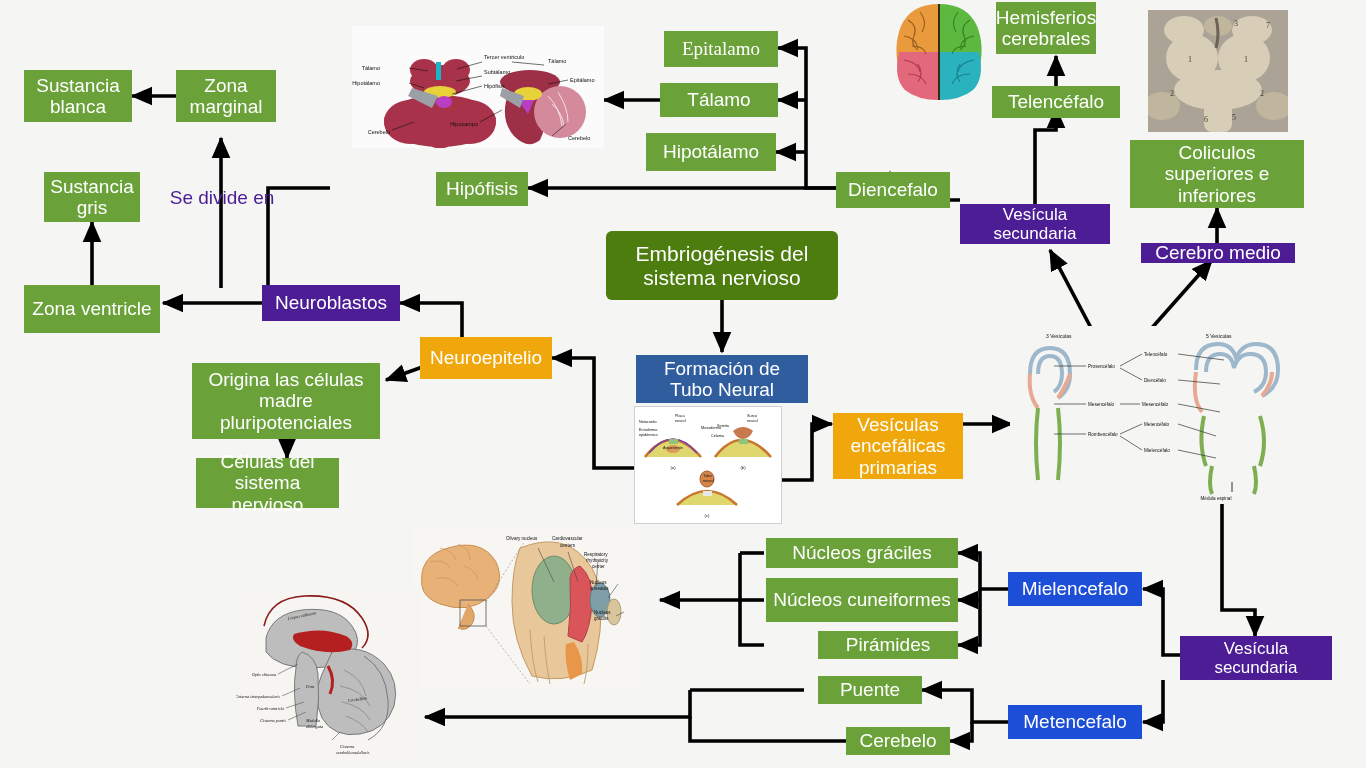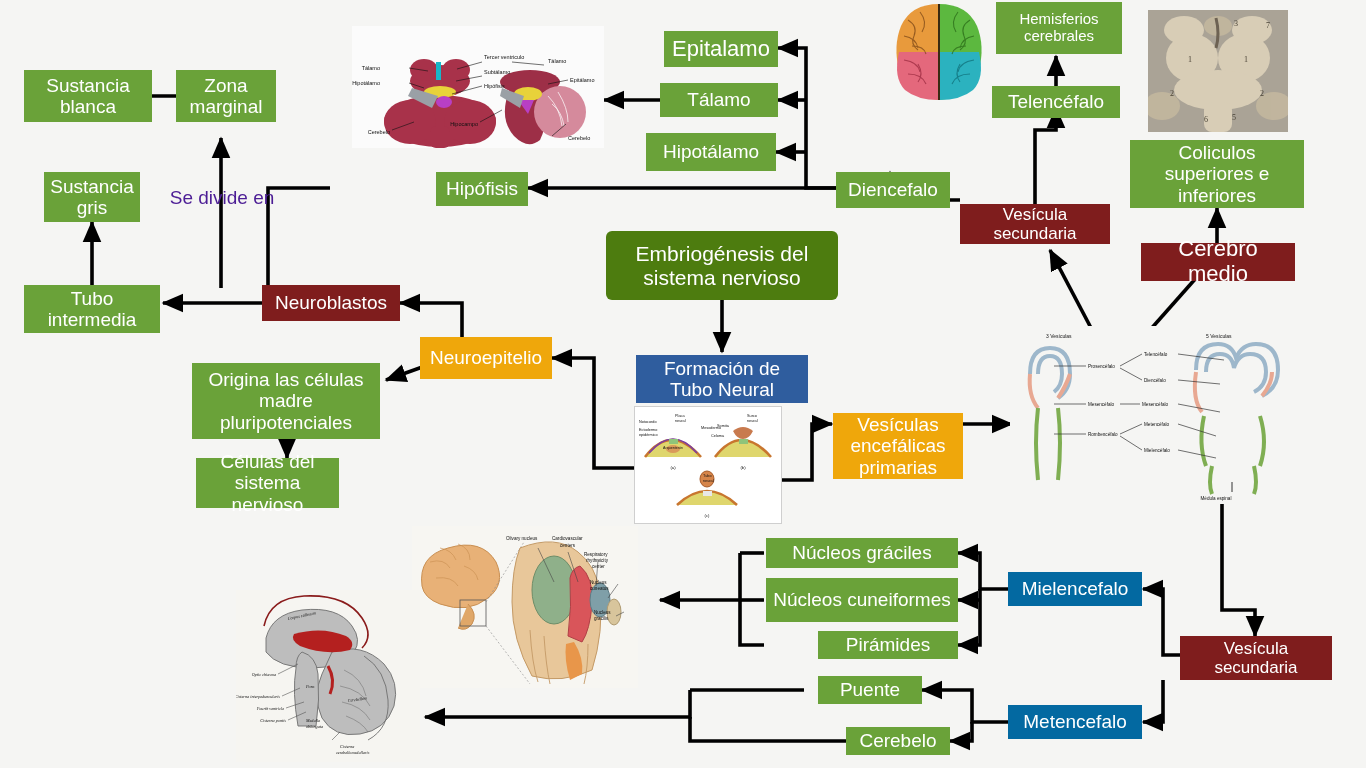--- a/index.html
+++ b/index.html
@@ -17,23 +17,23 @@
     position:absolute;
     box-sizing:border-box;
     display:flex;align-items:center;justify-content:center;
     text-align:center;
     color:#ffffff;
     line-height:1.12;
     padding:3px 6px;
     z-index:5;
   }
   .green{background:#6aa239;}
-  .orange{background:#7f1d1d;}
+  .orange{background:#4c1d95;}
   .amber{background:#efa70b;}
-  .purple{background:#0369a1;}
+  .purple{background:#1d4ed8;}
   .blue{background:#2f5d9e;}
   .red{background:#4d7c0f;border-radius:6px;}
 
   .plain{
     position:absolute;color:#4c1d95;background:transparent;
     display:flex;align-items:center;justify-content:center;
     z-index:5;
   }
 
   svg.edges{position:absolute;left:0;top:0;width:1366px;height:768px;z-index:2;}
@@ -453,34 +453,34 @@
         <text x="70" y="132">Medulla</text>
           <text x="70" y="138">oblongata</text>
         <text x="112" y="112" transform="rotate(-8 112,112)">Cerebellum</text>
         <text x="104" y="158">Cisterna</text>
           <text x="100" y="164">cerebellomedullaris</text>
       </g>
       <path d="M96,150 L104,142" stroke="#555" stroke-width="0.6" fill="none"></path>
     </svg>
   </div>
 
-  <div class="node green" style="left:24px;top:70px;width:128px;height:52px;font-size:19px;">
+  <div class="node green" style="left:24px;top:70px;width:108px;height:52px;font-size:19px;">
     <span>Sustancia blanca</span>
   </div>
 
   <div class="node green" style="left:176px;top:70px;width:100px;height:52px;font-size:19px;">
     <span>Zona marginal</span>
   </div>
 
   <div class="node green" style="left:44px;top:172px;width:96px;height:50px;font-size:19px;">
     <span>Sustancia gris</span>
   </div>
 
   <div class="node green" style="left:24px;top:285px;width:136px;height:48px;font-size:19px;">
-    <span>Tubo intermedia</span>
+    <span>Zona ventricle</span>
   </div>
 
   <div class="plain" style="left:162px;top:185px;width:120px;height:26px;font-size:19px;">
     <span>Se divide en</span>
   </div>
 
   <div class="node orange" style="left:262px;top:285px;width:138px;height:36px;font-size:19px;">
     <span>Neuroblastos</span>
   </div>
 
@@ -501,53 +501,53 @@
   </div>
 
   <div class="node amber" style="left:833px;top:392px;width:130px;height:66px;font-size:19px;margin-top:21px;">
     <span>Vesículas encefálicas primarias</span>
   </div>
 
   <div class="node green" style="left:436px;top:172px;width:92px;height:34px;font-size:19px;">
     <span>Hipófisis</span>
   </div>
 
-  <div class="node green" style="left:664px;top:31px;width:114px;height:36px;font-size:22px;">
+  <div class="node green" style="left:664px;top:31px;width:114px;height:36px;font-size:19px;font-family:Liberation Serif, serif;">
     <span>Epitalamo</span>
   </div>
 
   <div class="node green" style="left:660px;top:83px;width:118px;height:34px;font-size:19px;">
     <span>Tálamo</span>
   </div>
 
   <div class="node green" style="left:646px;top:133px;width:130px;height:38px;font-size:19px;">
     <span>Hipotálamo</span>
   </div>
 
   <div class="node green" style="left:836px;top:172px;width:114px;height:36px;font-size:19px;">
     <span>Diencefalo</span>
   </div>
 
   <div class="node orange" style="left:960px;top:204px;width:150px;height:40px;font-size:17px;">
     <span>Vesícula secundaria</span>
   </div>
 
-  <div class="node green" style="left:996px;top:2px;width:126px;height:52px;font-size:15px;">
+  <div class="node green" style="left:996px;top:2px;width:100px;height:52px;font-size:19px;">
     <span>Hemisferios cerebrales</span>
   </div>
 
   <div class="node green" style="left:992px;top:86px;width:128px;height:32px;font-size:19px;">
     <span>Telencéfalo</span>
   </div>
 
   <div class="node green" style="left:1130px;top:140px;width:174px;height:68px;font-size:19px;">
     <span>Coliculos superiores e inferiores</span>
   </div>
 
-  <div class="node orange" style="left:1141px;top:243px;width:154px;height:38px;font-size:22px;">
+  <div class="node orange" style="left:1141px;top:243px;width:154px;height:20px;font-size:19px;">
     <span>Cerebro medio</span>
   </div>
 
   <div class="node orange" style="left:1180px;top:636px;width:152px;height:44px;font-size:17px;">
     <span>Vesícula secundaria</span>
   </div>
 
   <div class="node green" style="left:766px;top:538px;width:192px;height:30px;font-size:19px;">
     <span>Núcleos gráciles</span>
   </div>

